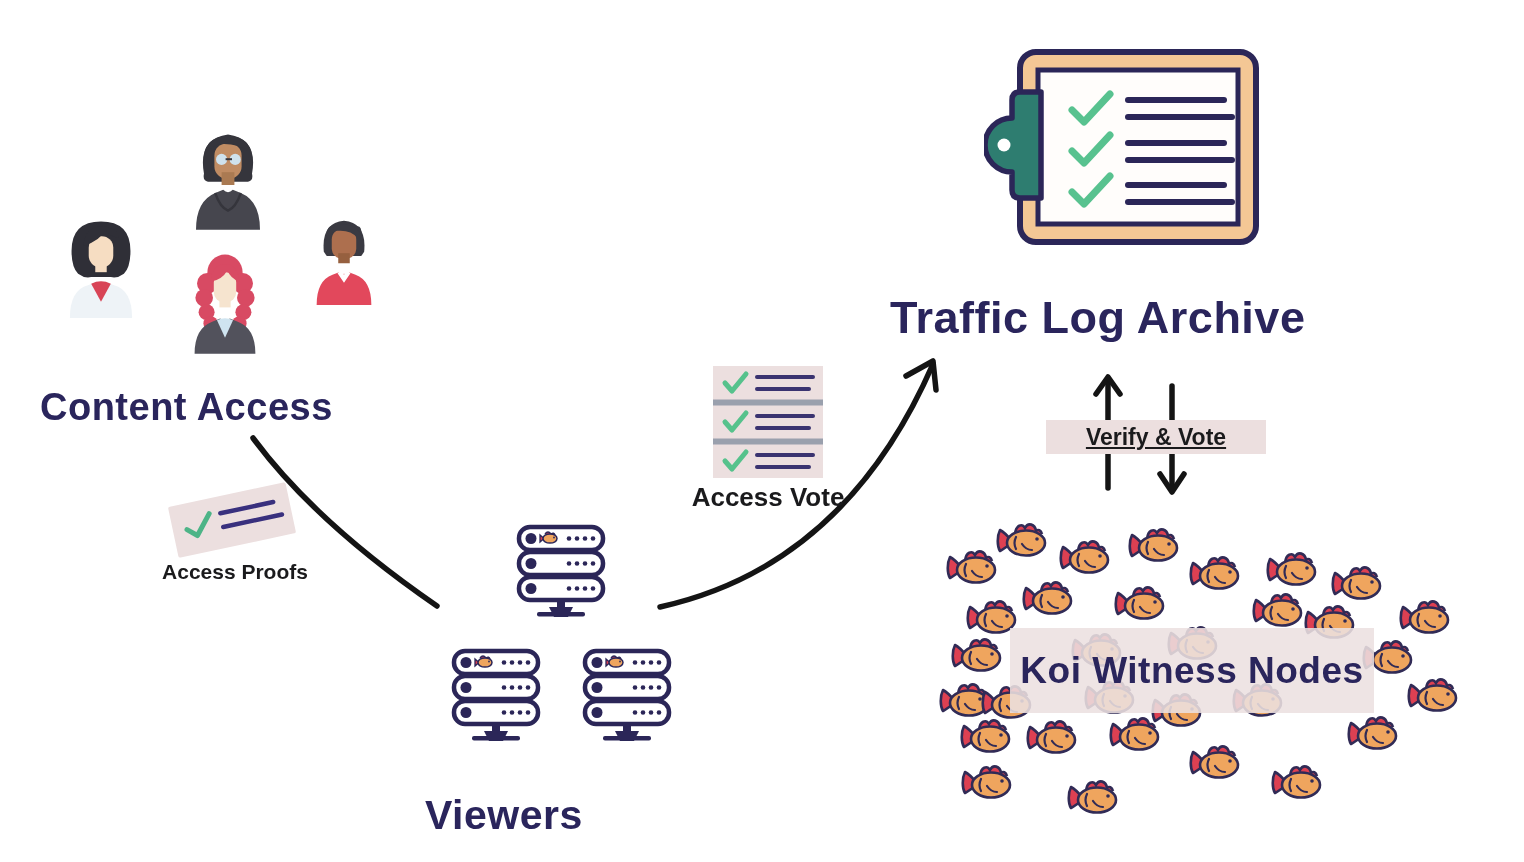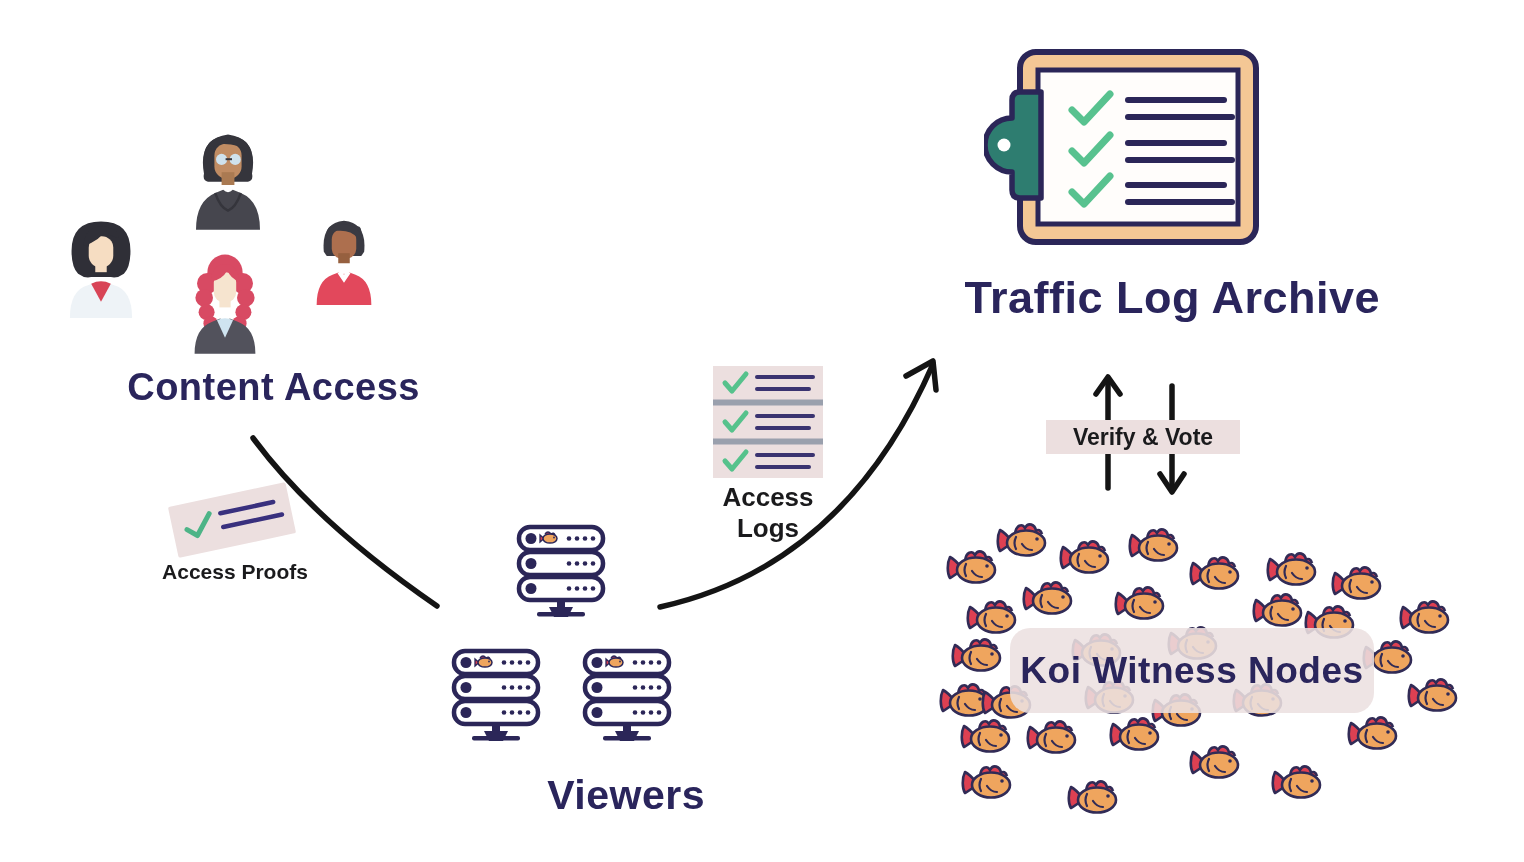--- a/index.html
+++ b/index.html
@@ -3,41 +3,42 @@
 <meta charset="utf-8">
 <style>
   html,body { margin:0; padding:0; background:#ffffff; }
   .canvas {
     position:relative; width:1524px; height:862px; background:#ffffff;
     overflow:hidden; font-family:"Liberation Sans", sans-serif;
   }
   .abs { position:absolute; }
   svg { display:block; }
   .node-label {
-    position:absolute; font-weight:bold; color:#2a255c; text-align:right;
+    position:absolute; font-weight:bold; color:#2a255c; text-align:left;
     letter-spacing:0.5px;
+    margin-top:20px;
   }
   .edge-label {
     position:absolute; font-weight:bold; color:#1a1a1c; text-align:center;
   }
   .ticket {
     position:absolute; left:172px; top:494px; width:120px; height:52px;
     background:#ecdfdf; transform:rotate(-12deg); border-radius:2px;
   }
   .fish { position:absolute; width:52px; height:40px; }
   .koi-label {
     position:absolute; left:1010px; top:628px; width:364px; height:85px;
     background:rgba(236,224,224,0.88);
     display:flex; align-items:center; justify-content:center;
-    font-weight:bold; font-size:37px; color:#2a255c; letter-spacing:0.5px;border-radius:20px;
+    font-weight:bold; font-size:37px; color:#2a255c; letter-spacing:0.5px;
   }
   .verify-box {
-    position:absolute; left:1046px; top:420px; width:194px; height:34px;
+    position:absolute; left:1046px; top:420px; width:220px; height:34px;
     background:#ecdfdf; display:flex; align-items:center; justify-content:center;
-    font-weight:bold; font-size:23px; color:#1a1a1c;
+    font-weight:bold; font-size:23px; color:#1a1a1c;text-decoration:underline;
   }
 </style>
 </head>
 <body>
 
 <div class="canvas">
 
   <svg class="abs" style="left:0;top:0" width="1524" height="862" viewBox="0 0 1524 862">
     <path d="M 253 438 Q 315 522 437 606" fill="none" stroke="#141414" stroke-width="5.5" stroke-linecap="round"></path>
     <path d="M 660 607 Q 845 566 933 364" fill="none" stroke="#141414" stroke-width="5.5" stroke-linecap="round"></path>
@@ -238,21 +239,21 @@
       <g stroke="#3a3370" stroke-width="4" stroke-linecap="round">
         <line x1="44" y1="11" x2="100" y2="11"></line>
           <line x1="44" y1="23" x2="96" y2="23"></line>
         <line x1="44" y1="50" x2="100" y2="50"></line>
           <line x1="44" y1="62" x2="96" y2="62"></line>
         <line x1="44" y1="89" x2="100" y2="89"></line>
           <line x1="44" y1="101" x2="96" y2="101"></line>
       </g>
     </svg>
   </div>
-  <div class="edge-label" style="left:688px;top:482px;width:160px;font-size:26px">Access Logs</div>
+  <div class="edge-label" style="left:688px;top:482px;width:160px;font-size:26px">Access Vote</div>
 
   <div class="abs" style="left:984px;top:46px">
     <svg viewBox="0 0 278 202" width="278" height="202">
       <rect x="36" y="6" width="236" height="190" rx="16" fill="#f4c795" stroke="#2b2658" stroke-width="6"></rect>
       <rect x="54" y="24" width="200" height="154" fill="#fffdfb" stroke="#2b2658" stroke-width="5"></rect>
       <path d="M57,46 L36,46 Q28,46 28,54 L28,72 A27,27 0 1 0 28,126 L28,144 Q28,152 36,152 L57,152 Z" fill="#2e7d70" stroke="#2b2658" stroke-width="5.5" stroke-linejoin="round"></path>
       <circle cx="20" cy="99" r="6.5" fill="#ffffff"></circle>
       <g fill="none" stroke="#58c28f" stroke-width="7" stroke-linecap="round" stroke-linejoin="round">
         <polyline points="88,64 100,76 126,48"></polyline>
         <polyline points="88,105 100,117 126,89"></polyline>

